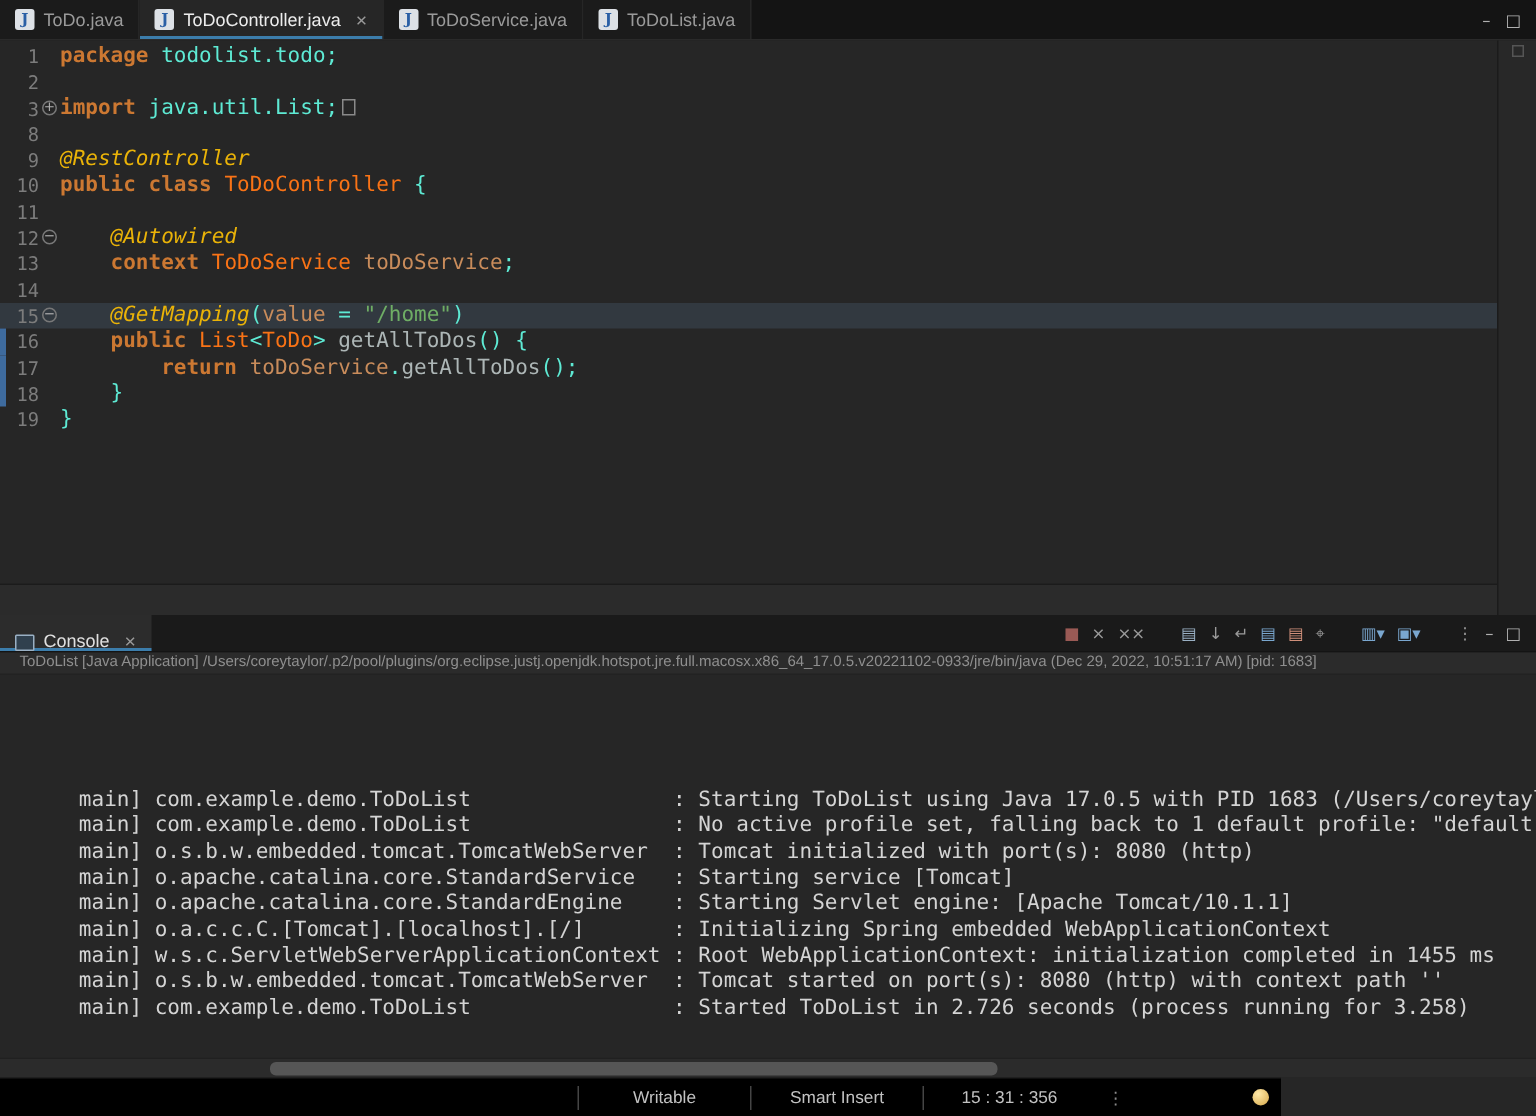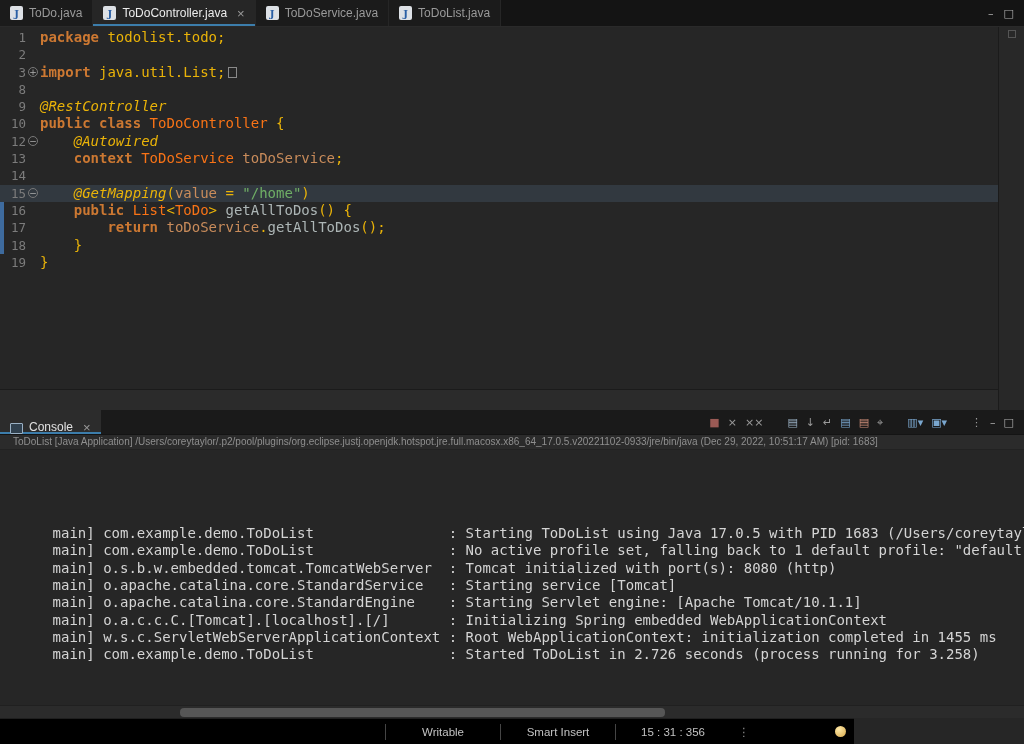--- a/index.html
+++ b/index.html
@@ -27,21 +27,21 @@
   .crow.cur{background:#323940;}
   .chbar{width:4px;flex:0 0 auto;}
   .chbar.on{background:#3e6b9e;}
   .lnum{width:22px;flex:0 0 auto;text-align:right;color:#7c7c7c;font-size:12.5px;line-height:17.3px;}
   .fold{width:14px;flex:0 0 auto;position:relative;}
   .foldc{position:absolute;left:2px;top:3px;width:10px;height:10px;border:1px solid #787878;border-radius:50%;
          display:flex;align-items:center;justify-content:center;font-size:9px;color:#b0b0b0;
          font-family:"DejaVu Sans",sans-serif;}
   .codetx{flex:1;line-height:17.3px;}
   .tk-kw{color:#CC7832;font-weight:bold;}
-  .tk-pl{color:#eab308;}
+  .tk-pl{color:#5eead4;}
   .tk-ann{color:#eab308;font-style:italic;}
   .tk-type{color:#f97316;}
   .tk-field{color:#C98C5B;}
   .tk-str{color:#6FAE65;}
   .tk-method{color:#ADB6B6;}
   .foldbox{display:inline-block;width:9px;height:11px;border:1px solid #8a8a8a;margin-left:3px;vertical-align:-1px;}
 
   .editor-band{position:absolute;top:389px;left:0;width:998px;height:21px;background:#2b2b2b;border-top:1px solid #1b1b1b;}
   .editor-vscroll{position:absolute;top:27px;left:998px;width:26px;height:383px;background:#282828;border-left:1px solid #1b1b1b;}
   .ovhdr{position:absolute;top:3px;left:9px;width:8px;height:8px;border:1px solid #555;}
@@ -105,20 +105,21 @@
   </div>
 
   <div class="editor">
     <div>
         <div class="crow"><span class="chbar"></span><span class="lnum">1</span><span class="fold"></span><span class="codetx"><span class="tk-kw">package</span><span class="tk-pl"> todolist.todo;</span></span></div>
         <div class="crow"><span class="chbar"></span><span class="lnum">2</span><span class="fold"></span><span class="codetx"></span></div>
         <div class="crow"><span class="chbar"></span><span class="lnum">3</span><span class="fold"><span class="foldc">+</span></span><span class="codetx"><span class="tk-kw">import</span><span class="tk-pl"> java.util.List;</span><span class="foldbox"></span></span></div>
         <div class="crow"><span class="chbar"></span><span class="lnum">8</span><span class="fold"></span><span class="codetx"></span></div>
         <div class="crow"><span class="chbar"></span><span class="lnum">9</span><span class="fold"></span><span class="codetx"><span class="tk-ann">@RestController</span></span></div>
         <div class="crow"><span class="chbar"></span><span class="lnum">10</span><span class="fold"></span><span class="codetx"><span class="tk-kw">public</span><span class="tk-pl"> </span><span class="tk-kw">class</span><span class="tk-pl"> </span><span class="tk-type">ToDoController</span><span class="tk-pl"> {</span></span></div>
+        <div class="crow"><span class="chbar"></span><span class="lnum">11</span><span class="fold"></span><span class="codetx"></span></div>
         <div class="crow"><span class="chbar"></span><span class="lnum">12</span><span class="fold"><span class="foldc">−</span></span><span class="codetx"><span class="tk-pl">    </span><span class="tk-ann">@Autowired</span></span></div>
         <div class="crow"><span class="chbar"></span><span class="lnum">13</span><span class="fold"></span><span class="codetx"><span class="tk-pl">    </span><span class="tk-kw">context</span><span class="tk-pl"> </span><span class="tk-type">ToDoService</span><span class="tk-pl"> </span><span class="tk-field">toDoService</span><span class="tk-pl">;</span></span></div>
         <div class="crow"><span class="chbar"></span><span class="lnum">14</span><span class="fold"></span><span class="codetx"></span></div>
         <div class="crow cur"><span class="chbar"></span><span class="lnum">15</span><span class="fold"><span class="foldc">−</span></span><span class="codetx"><span class="tk-pl">    </span><span class="tk-ann">@GetMapping</span><span class="tk-pl">(</span><span class="tk-field">value</span><span class="tk-pl"> = </span><span class="tk-str">"/home"</span><span class="tk-pl">)</span></span></div>
         <div class="crow"><span class="chbar on"></span><span class="lnum">16</span><span class="fold"></span><span class="codetx"><span class="tk-pl">    </span><span class="tk-kw">public</span><span class="tk-pl"> </span><span class="tk-type">List</span><span class="tk-pl">&lt;</span><span class="tk-type">ToDo</span><span class="tk-pl">&gt; </span><span class="tk-method">getAllToDos</span><span class="tk-pl">() {</span></span></div>
         <div class="crow"><span class="chbar on"></span><span class="lnum">17</span><span class="fold"></span><span class="codetx"><span class="tk-pl">        </span><span class="tk-kw">return</span><span class="tk-pl"> </span><span class="tk-field">toDoService</span><span class="tk-pl">.</span><span class="tk-method">getAllToDos</span><span class="tk-pl">();</span></span></div>
         <div class="crow"><span class="chbar on"></span><span class="lnum">18</span><span class="fold"></span><span class="codetx"><span class="tk-pl">    }</span></span></div>
         <div class="crow"><span class="chbar"></span><span class="lnum">19</span><span class="fold"></span><span class="codetx"><span class="tk-pl">}</span></span></div>
       </div>
   </div>
@@ -160,20 +161,21 @@
         <div class="logline"></div>
         <div class="logline"></div>
         <div class="logline"></div>
         <div class="logline">      main] com.example.demo.ToDoList                : Starting ToDoList using Java 17.0.5 with PID 1683 (/Users/coreytaylor</div>
         <div class="logline">      main] com.example.demo.ToDoList                : No active profile set, falling back to 1 default profile: "default"</div>
         <div class="logline">      main] o.s.b.w.embedded.tomcat.TomcatWebServer  : Tomcat initialized with port(s): 8080 (http)</div>
         <div class="logline">      main] o.apache.catalina.core.StandardService   : Starting service [Tomcat]</div>
         <div class="logline">      main] o.apache.catalina.core.StandardEngine    : Starting Servlet engine: [Apache Tomcat/10.1.1]</div>
         <div class="logline">      main] o.a.c.c.C.[Tomcat].[localhost].[/]       : Initializing Spring embedded WebApplicationContext</div>
         <div class="logline">      main] w.s.c.ServletWebServerApplicationContext : Root WebApplicationContext: initialization completed in 1455 ms</div>
+        <div class="logline">      main] o.s.b.w.embedded.tomcat.TomcatWebServer  : Tomcat started on port(s): 8080 (http) with context path ''</div>
         <div class="logline">      main] com.example.demo.ToDoList                : Started ToDoList in 2.726 seconds (process running for 3.258)</div>
       </div>
     <div class="console-hscroll">
       <div class="hthumb"></div>
     </div>
   </div>
 
   <div class="statusbar">
     <div class="sspacer"></div>
     <div class="sseg">Writable</div>

